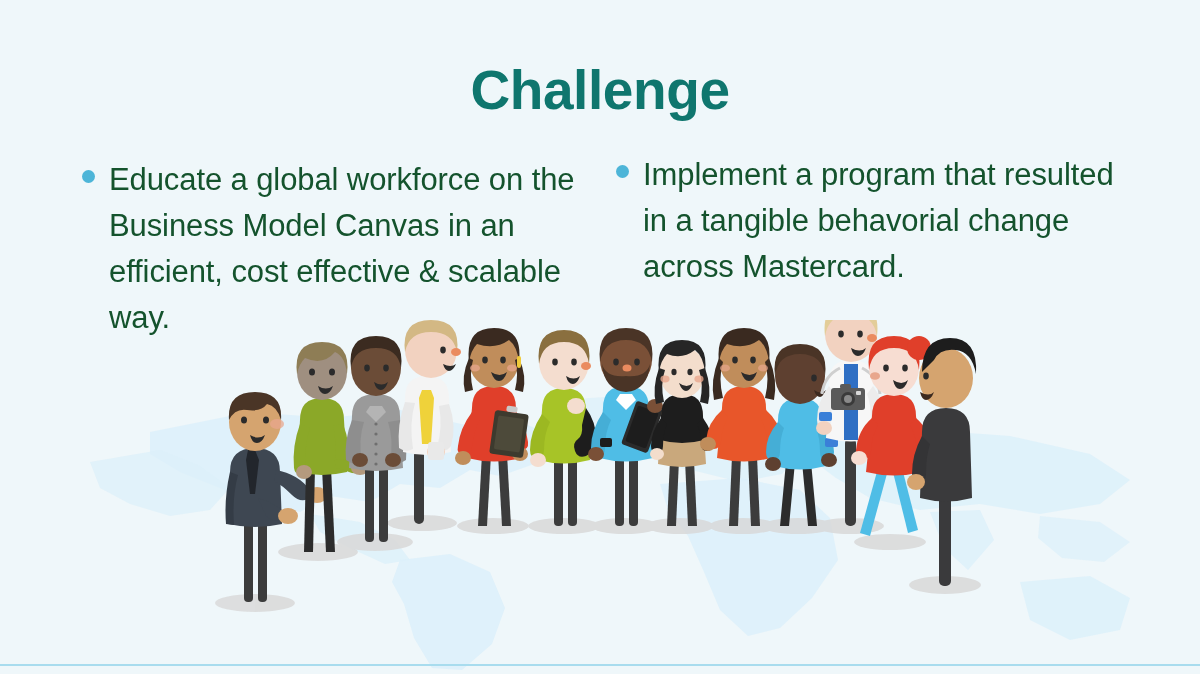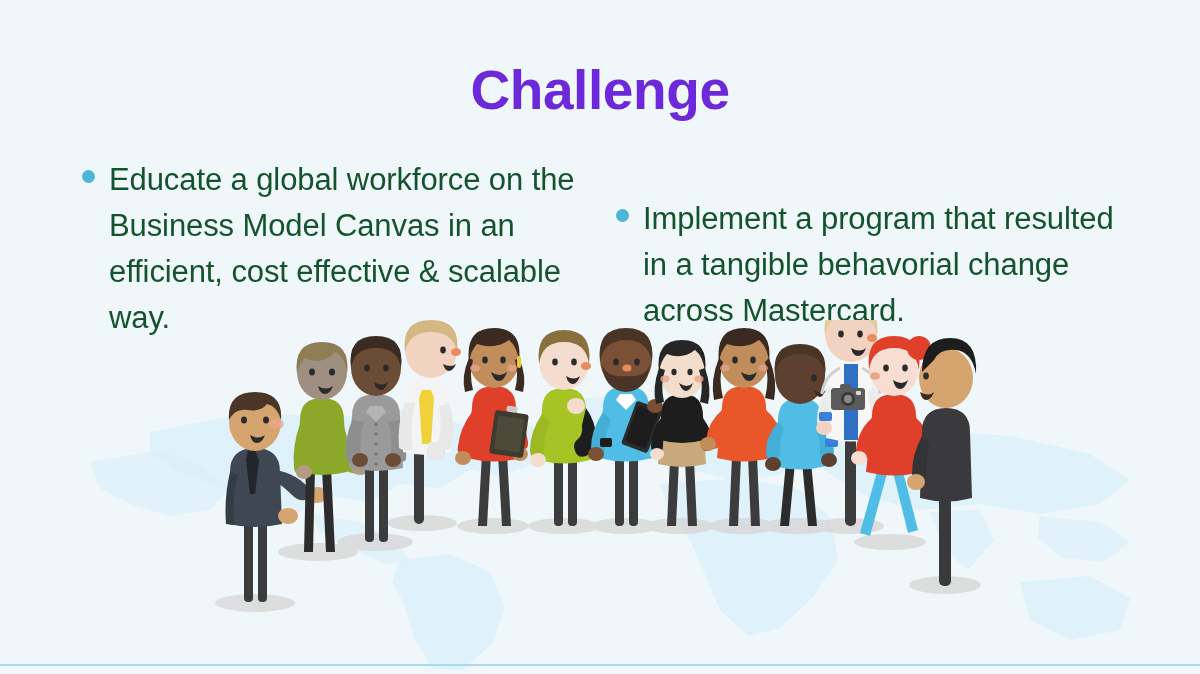--- a/index.html
+++ b/index.html
@@ -19,27 +19,27 @@
   #worldmap{
     position:absolute;left:0;top:392px;width:1200px;height:282px;
     pointer-events:none;
   }
 
   
   #title{
     position:absolute;left:0;top:62px;width:1200px;
     text-align:center;
     font-size:55px;font-weight:bold;letter-spacing:-0.4px;
-    color:#6d28d9;line-height:1.05;
+    color:#0f766e;line-height:1.05;
   }
 
   
   .bullet-col{position:absolute;}
   #col-left{left:82px;top:157px;width:505px;}
-  #col-right{left:616px;top:152px;width:520px;margin-top:44px;}
+  #col-right{left:616px;top:152px;width:520px;}
   .bullet{position:relative;padding-left:27px;}
   .dot{
     position:absolute;left:0;top:13px;
     width:13px;height:13px;border-radius:50%;
     background:#4db5d8;
   }
   .btext{
     font-size:31px;line-height:46px;color:#14532d;
     letter-spacing:-0.1px;
   }

